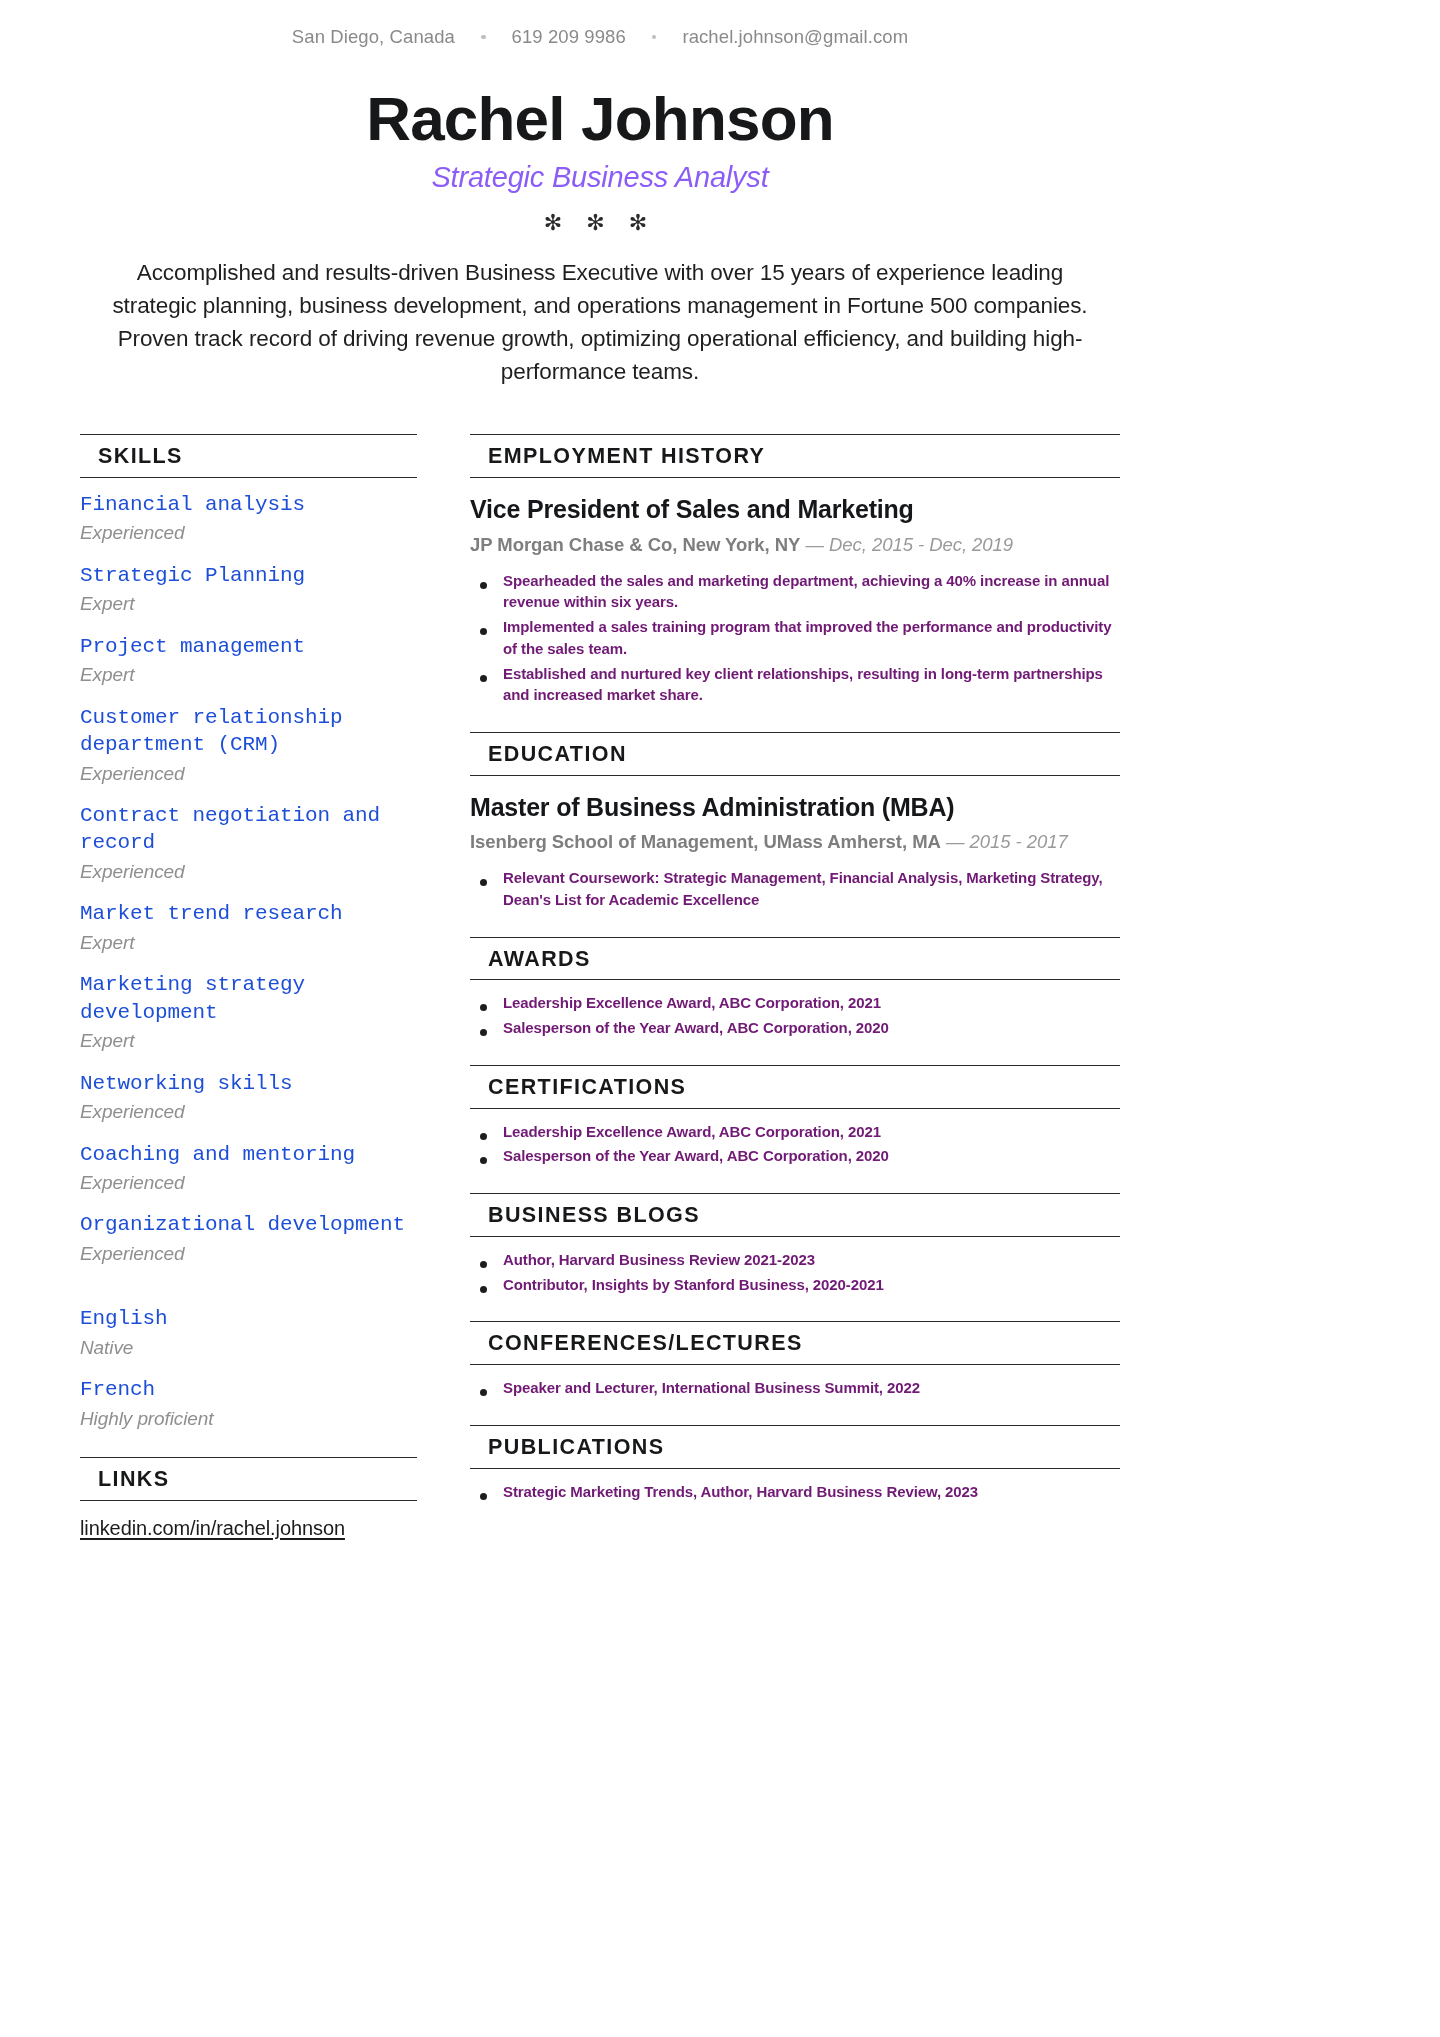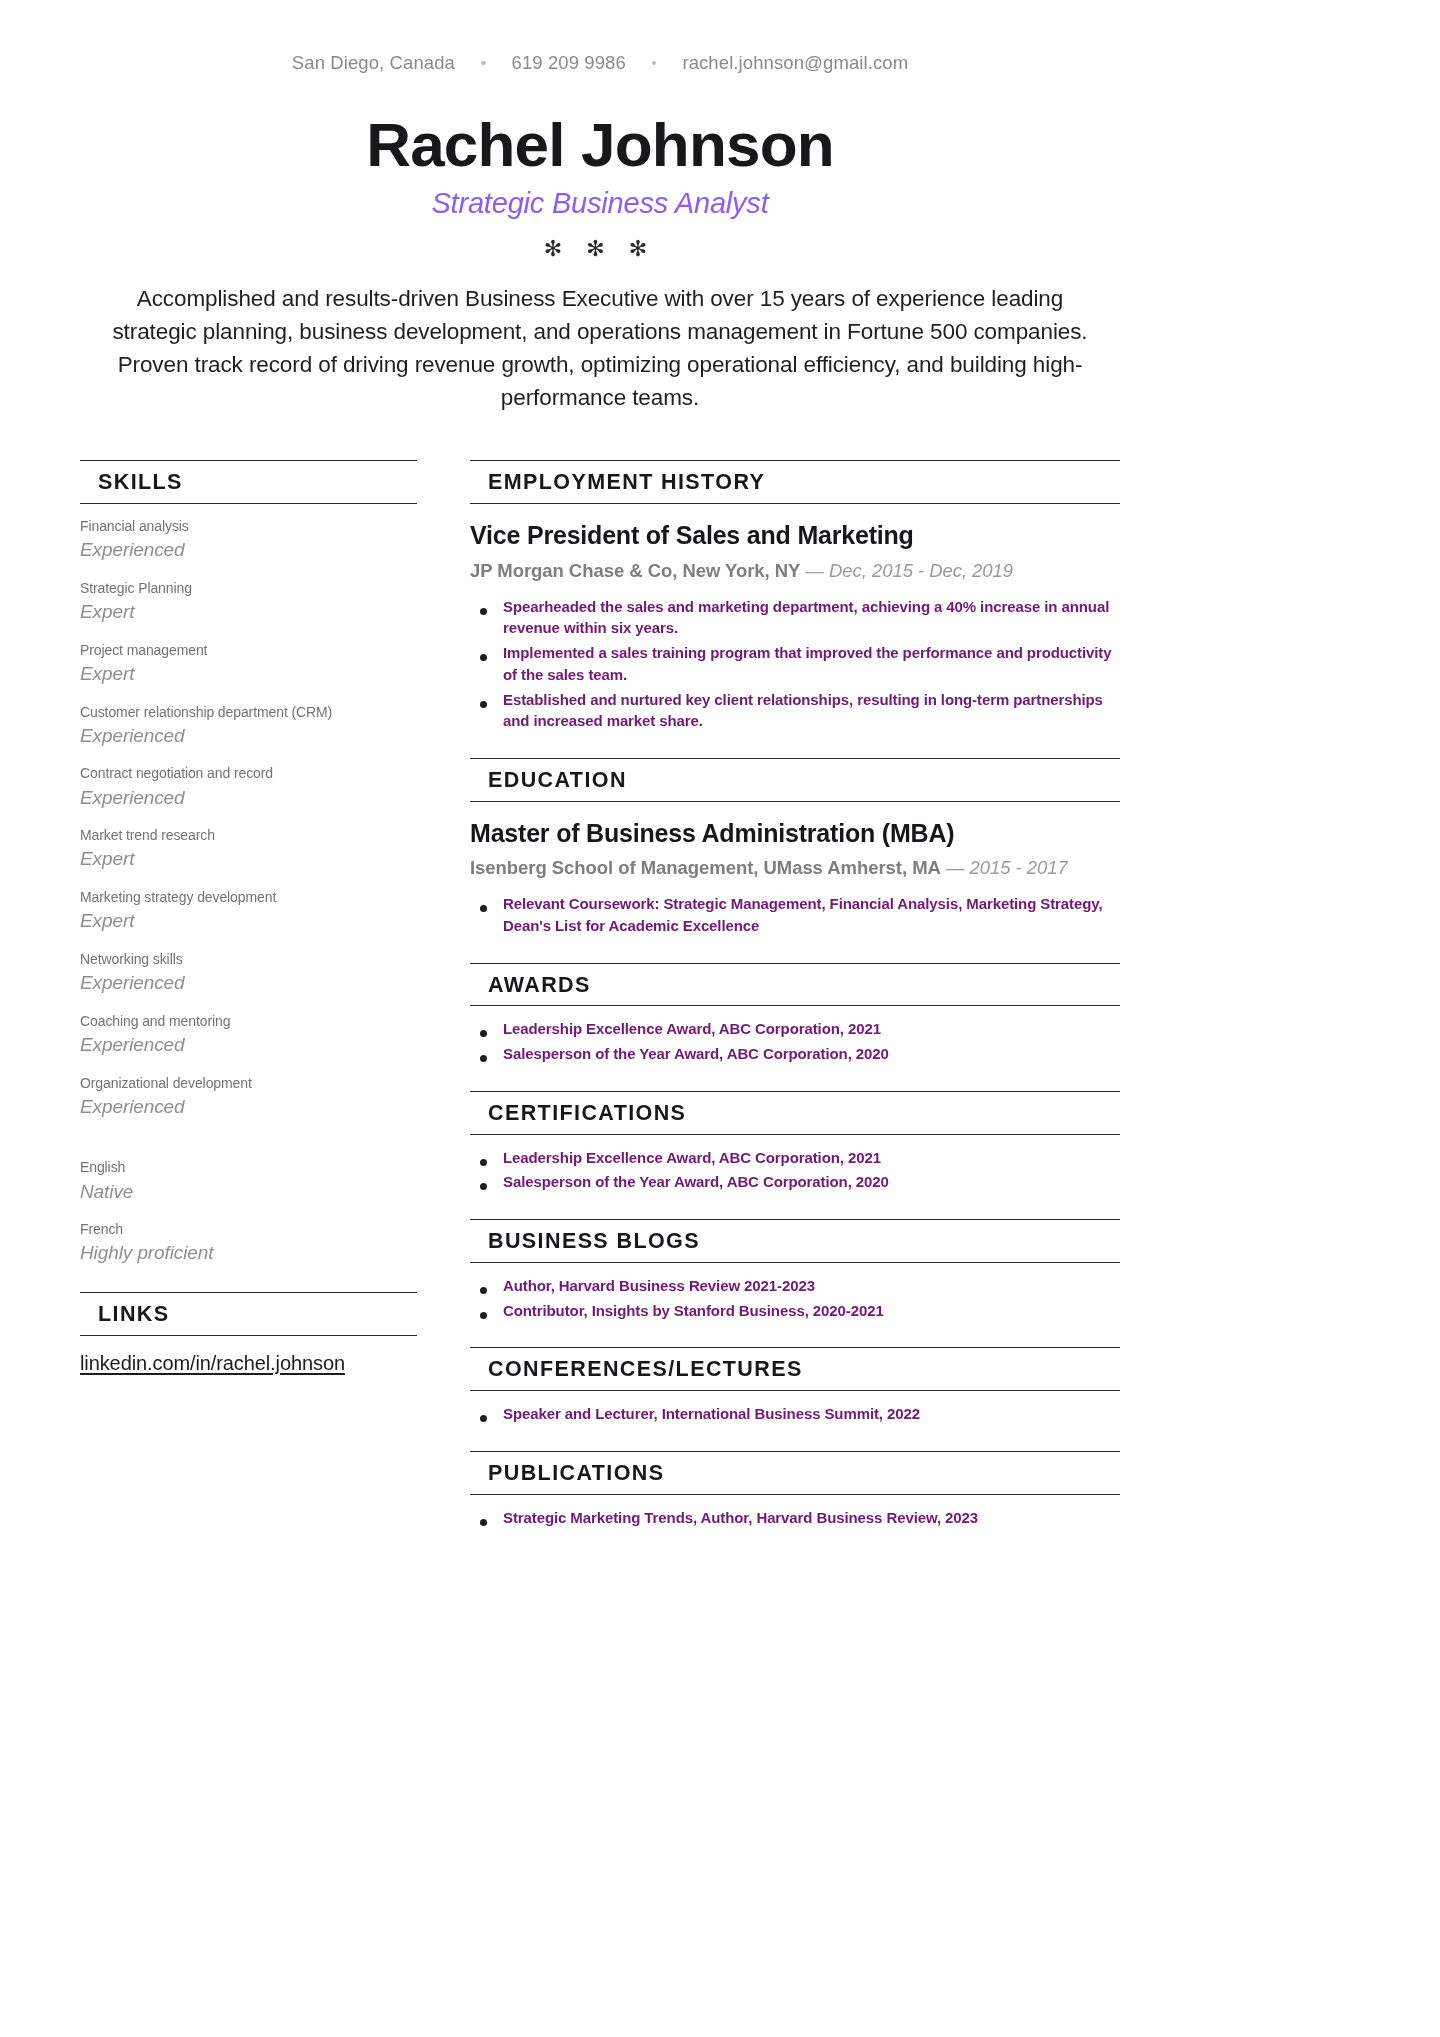--- a/index.html
+++ b/index.html
@@ -9,21 +9,21 @@
   }
   body {
     font-family: "Liberation Sans", sans-serif;
     color: #1a1a1a;
     -webkit-font-smoothing: antialiased;
   }
   .page {
     width: 1200px;
     min-height: 2037px;
     background: #ffffff;
-    padding: 46px 80px 40px 80px;
+    padding: 20px 80px 40px 80px;
     position: relative;
   }
 
   
   .contact-line {
     display: flex;
     justify-content: center;
     align-items: center;
     gap: 0;
     font-size: 18.5px;
@@ -105,24 +105,25 @@
     border-bottom: 1.6px solid #2a2a2a;
     padding: 9px 0 8px 18px;
     text-transform: uppercase;
     line-height: 1.15;
   }
   .section-body { padding-top: 13px; }
 
   
   .skill-item { margin-bottom: 16px; }
   .skill-name {
-    font-size: 14px;
-    color: #737373;
+    font-size: 21px;
+    color: #1d4ed8;
     line-height: 1.3;
     letter-spacing: -0.1px;
+    font-family: Liberation Mono, monospace;
   }
   .skill-level {
     font-size: 19px;
     font-style: italic;
     color: #8f8f8f;
     line-height: 1.35;
     margin-top: 2px;
     letter-spacing: -0.1px;
   }
 

